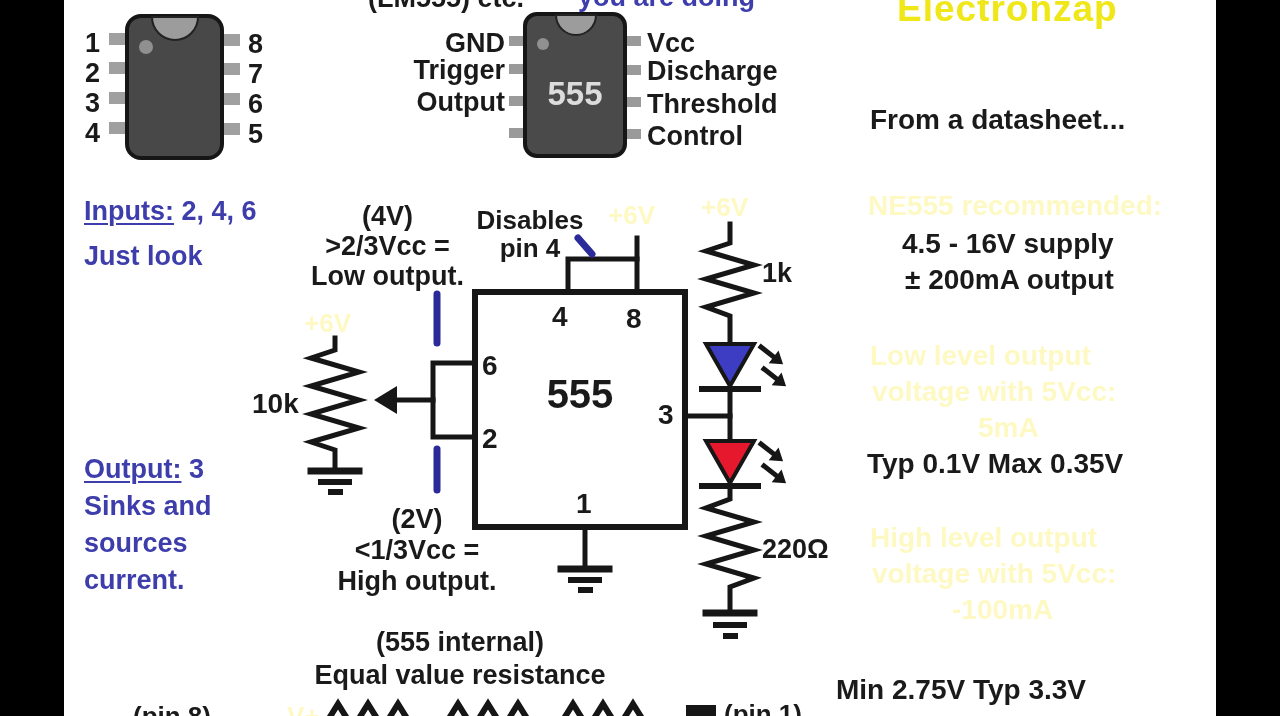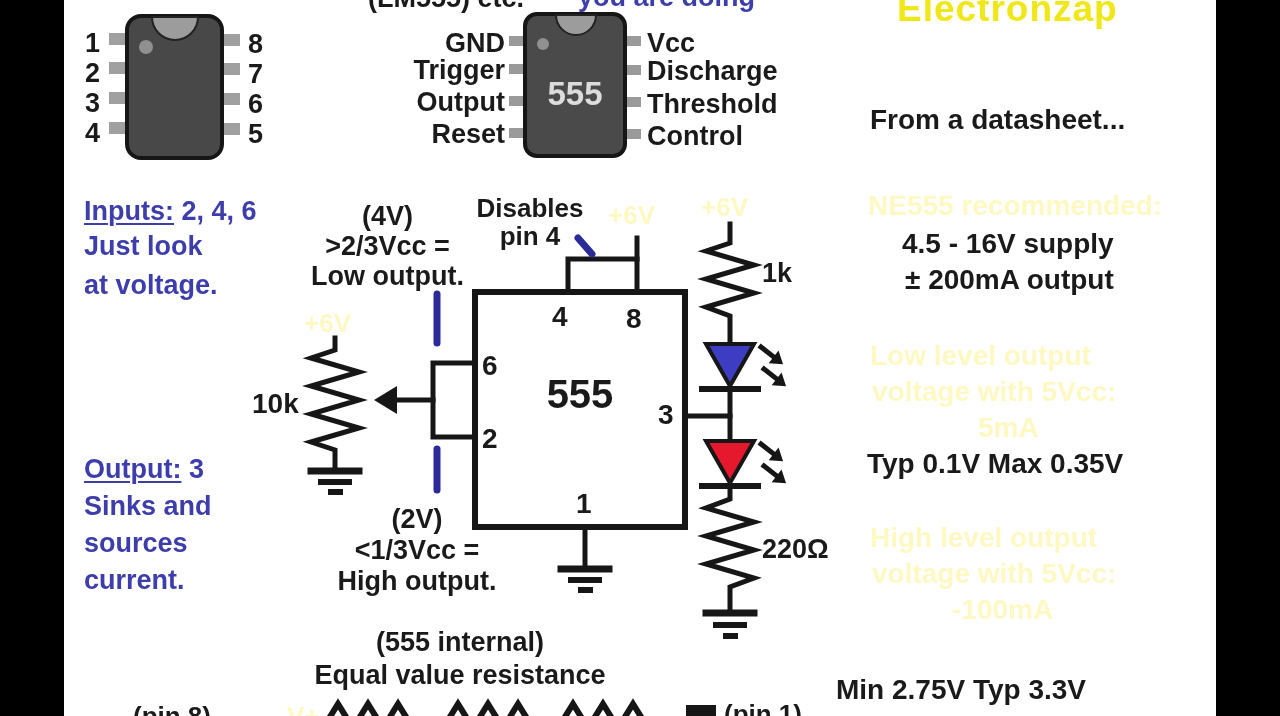--- a/index.html
+++ b/index.html
@@ -145,42 +145,40 @@
   <div class="txt right" style="left:76px;top:89px;width:24px;">3</div>
   <div class="txt right" style="left:76px;top:119px;width:24px;">4</div>
   <div class="txt" style="left:248px;top:30px;">8</div>
   <div class="txt" style="left:248px;top:60px;">7</div>
   <div class="txt" style="left:248px;top:90px;">6</div>
   <div class="txt" style="left:248px;top:120px;">5</div>
 
   <div class="txt right" style="left:320px;top:29px;width:185px;">GND</div>
   <div class="txt right" style="left:320px;top:56px;width:185px;">Trigger</div>
   <div class="txt right" style="left:320px;top:88px;width:185px;">Output</div>
-  <div class="txt right" style="left:320px;top:120px;width:185px;">Reset</div>
   <div class="txt" style="left:647px;top:29px;">Vcc</div>
   <div class="txt" style="left:647px;top:57px;">Discharge</div>
   <div class="txt" style="left:647px;top:90px;">Threshold</div>
   <div class="txt" style="left:647px;top:122px;">Control</div>
   <div class="txt chipwhite fs33 center" style="left:525px;top:76px;width:100px;">555</div>
 
   <div class="txt blue" style="left:84px;top:197px;"><span class="u">Inputs:</span><span> 2, 4, 6</span></div>
-  <div class="txt blue" style="left:84px;top:232px;">Just look</div>
-  <div class="txt blue" style="left:84px;top:271px;">at voltage.</div>
+  <div class="txt blue" style="left:84px;top:242px;">Just look</div>
 
   <div class="txt blue" style="left:84px;top:455px;"><span class="u">Output:</span><span> 3</span></div>
   <div class="txt blue" style="left:84px;top:492px;">Sinks and</div>
   <div class="txt blue" style="left:84px;top:529px;">sources</div>
   <div class="txt blue" style="left:84px;top:566px;">current.</div>
 
   <div class="txt center lh30" style="left:290px;top:201px;width:195px;">
     <div>(4V)</div>
     <div>&gt;2/3Vcc =</div>
     <div>Low output.</div>
   </div>
-  <div class="txt center fs26 lh28" style="left:455px;top:194px;width:150px;">
+  <div class="txt center fs26 lh28" style="left:455px;top:206px;width:150px;">
     <div>Disables</div>
     <div>pin 4</div>
   </div>
   <div class="txt center lh31" style="left:322px;top:504px;width:190px;">
     <div>(2V)</div>
     <div>&lt;1/3Vcc =</div>
     <div>High output.</div>
   </div>
 
   <div class="txt red fs26" style="left:304px;top:309px;">+6V</div>

